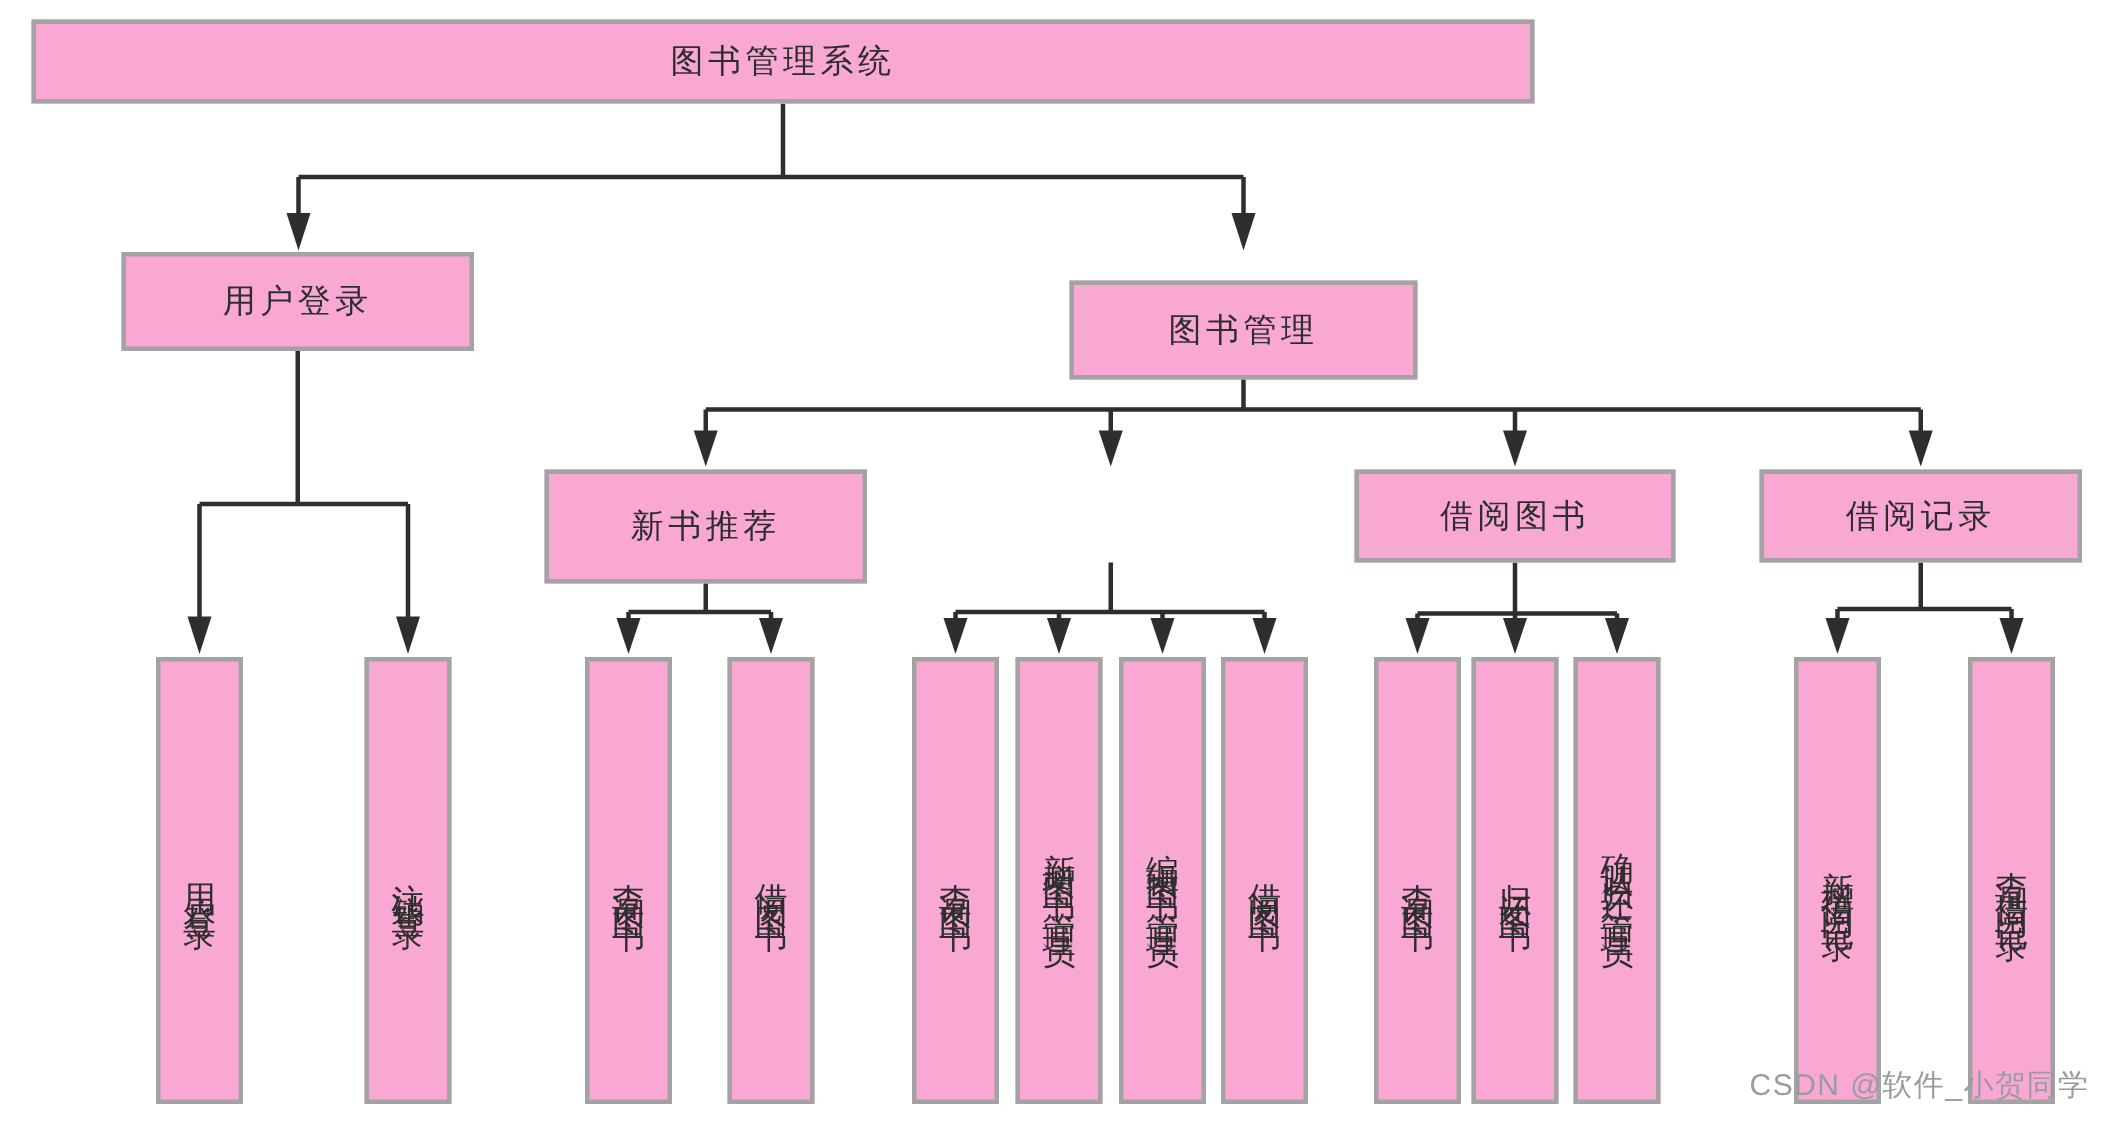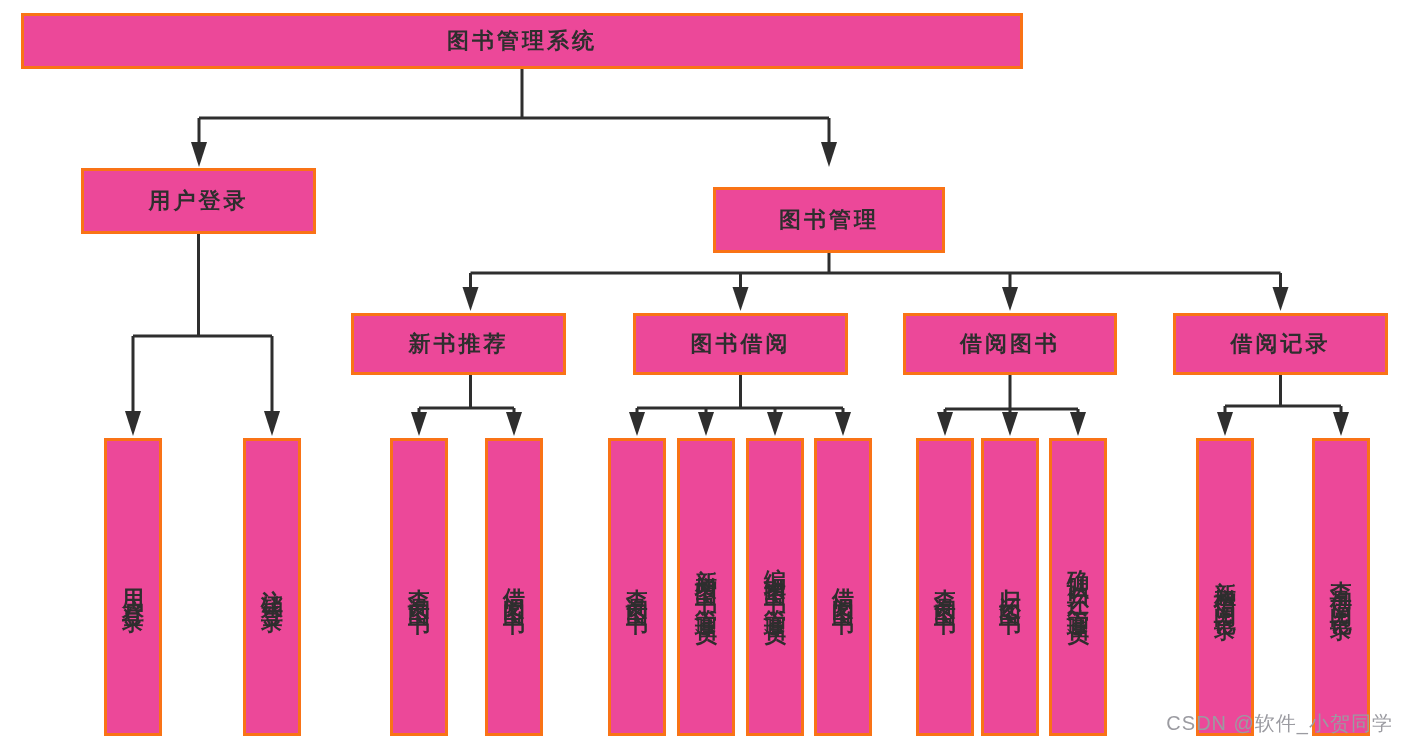--- a/index.html
+++ b/index.html
@@ -6,31 +6,30 @@
   #canvas{
     position:relative;
     width:1405px;height:747px;
     background:#ffffff;
     font-family:"Liberation Sans","DejaVu Sans",sans-serif;
     overflow:hidden;
   }
   #wires{position:absolute;left:0;top:0;width:1405px;height:747px;}
   .box{
     position:absolute;
-    border:3px solid #f97316;
-    background:#ec4899;
+    border:3px solid #a3a3a3;
+    background:#f9a8d4;
     color:#2e2e2e;
     display:flex;
     align-items:center;
     justify-content:center;
     font-size:22px;
     letter-spacing:3px;
     box-sizing:border-box;
     white-space:nowrap;
-    font-weight:bold;
   }
   .vbox{
     writing-mode:vertical-rl;
     text-orientation:mixed;
     letter-spacing:8px;
     font-size:22px;
     line-height:1;
   }
   #watermark{
     position:absolute;
@@ -84,22 +83,21 @@
       <polygon points="1217,412 1233,412 1225,436"></polygon>
       <polygon points="1333,412 1349,412 1341,436"></polygon>
     </g>
   </svg>
 
   <div class="box" style="left:21px;top:13px;width:1002px;height:56px;">图书管理系统</div>
 
   <div class="box" style="left:81px;top:168px;width:235px;height:66px;">用户登录</div>
   <div class="box" style="left:713px;top:168px;width:232px;height:66px;margin-top:19px;">图书管理</div>
 
-  <div class="box" style="left:351px;top:313px;width:215px;height:62px;">新书推荐</div>
-  <div class="box" style="left:633px;top:313px;width:215px;height:62px;">图书借阅</div>
+  <div class="box" style="left:363px;top:313px;width:215px;height:76px;">新书推荐</div>
   <div class="box" style="left:903px;top:313px;width:214px;height:62px;">借阅图书</div>
   <div class="box" style="left:1173px;top:313px;width:215px;height:62px;">借阅记录</div>
 
   <div class="box vbox" style="left:104px;top:438px;width:58px;height:298px;">用户登录</div>
   <div class="box vbox" style="left:243px;top:438px;width:58px;height:298px;">注销登录</div>
 
   <div class="box vbox" style="left:390px;top:438px;width:58px;height:298px;">查询图书</div>
   <div class="box vbox" style="left:485px;top:438px;width:58px;height:298px;">借阅图书</div>
 
   <div class="box vbox" style="left:608px;top:438px;width:58px;height:298px;">查询图书</div>

